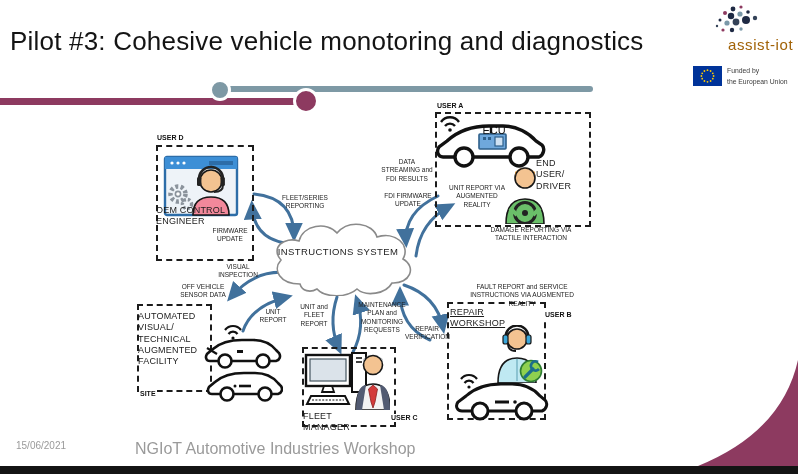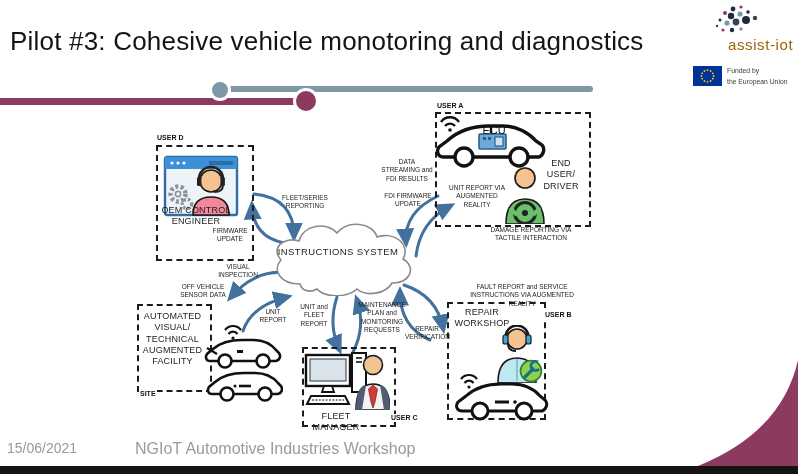--- a/index.html
+++ b/index.html
@@ -11,29 +11,29 @@
   #brand-dots{left:700px;top:4px;}
   #brand-name{left:728px;top:36px;width:78px;font-size:15px;color:#a16207;letter-spacing:.6px;}
   #eu-flag{left:693px;top:66px;}
   #eu-text{left:727px;top:66px;width:72px;font-size:6.8px;color:#3c3c3c;line-height:1.55;}
   
   #bar-slate{left:218px;top:86px;width:375px;height:6px;background:#7E99A5;border-radius:3px;}
   #dot-slate{left:209px;top:79px;width:16px;height:16px;border-radius:50%;background:#7E99A5;border:3px solid #fff;}
   #bar-maroon{left:0;top:98px;width:300px;height:7px;background:#8D3A60;}
   #dot-maroon{left:293px;top:88px;width:20px;height:20px;border-radius:50%;background:#8D3A60;border:3px solid #fff;}
   
-  #footer-date{left:7px;top:440px;font-size:14px;color:#9a9a9a;}
+  #footer-date{left:16px;top:440px;font-size:10px;color:#9a9a9a;}
   #footer-event{left:135px;top:440px;font-size:16px;color:#9a9a9a;}
   #bottom-bar{left:0;top:466px;width:798px;height:8px;background:#141414;}
   #corner-svg{left:698px;top:360px;}
   
   .dash-box{border:2px dashed #1c1c1c;}
   .tag{font-size:7px;font-weight:bold;color:#111;background:#fff;padding:0 1px;line-height:1.1;}
   .flow{font-size:6.5px;color:#1c1c1c;text-align:center;line-height:1.3;}
-  .actor-name{font-size:9px;color:#1c1c1c;text-align:center;line-height:1.25;letter-spacing:.2px;}
+  .actor-name{font-size:9px;color:#1c1c1c;line-height:1.25;letter-spacing:.2px;}
   
   #oem-tag{left:156px;top:134px;}
   #oem-box{left:156px;top:145px;width:94px;height:112px;}
   #oem-illustration{left:163px;top:152px;}
   #oem-name{left:156px;top:205px;width:80px;}
   #lbl-firmware{left:209px;top:227px;width:42px;}
   #lbl-fleet-series{left:279px;top:194px;width:52px;}
   #cloud-wrap{left:262px;top:218px;}
   #cloud-label{left:277px;top:245px;width:122px;font-size:9.5px;text-align:center;line-height:1.5;color:#1c1c1c;letter-spacing:.4px;}
   #usera-tag{left:436px;top:102px;}
@@ -55,21 +55,21 @@
   #facility-cars{left:203px;top:320px;}
   #lbl-unit-fleet{left:295px;top:303px;width:38px;}
   #lbl-maintenance{left:355px;top:301px;width:54px;}
   #lbl-repair-verif{left:405px;top:325px;width:44px;}
   #fleet-box{left:302px;top:347px;width:90px;height:76px;}
   #fleet-illustration{left:304px;top:352px;}
   #fleet-name{left:303px;top:396px;width:66px;margin-top:15px;}
   #userc-tag{left:390px;top:414px;}
   #lbl-fault-report{left:466px;top:283px;width:112px;}
   #workshop-box{left:447px;top:302px;width:95px;height:114px;}
-  #workshop-name{left:450px;top:307px;width:64px;}
+  #workshop-name{left:450px;top:307px;width:64px;text-decoration:underline;}
   #userb-tag{left:544px;top:311px;}
   #mechanic-illustration{left:492px;top:325px;}
   #workshop-car{left:453px;top:366px;}
   #arrows{left:0;top:0;pointer-events:none;}
 </style>
 </head>
 <body>
 
 <div class="abs" id="title">Pilot #3: Cohesive vehicle monotoring and diagnostics</div>
 

